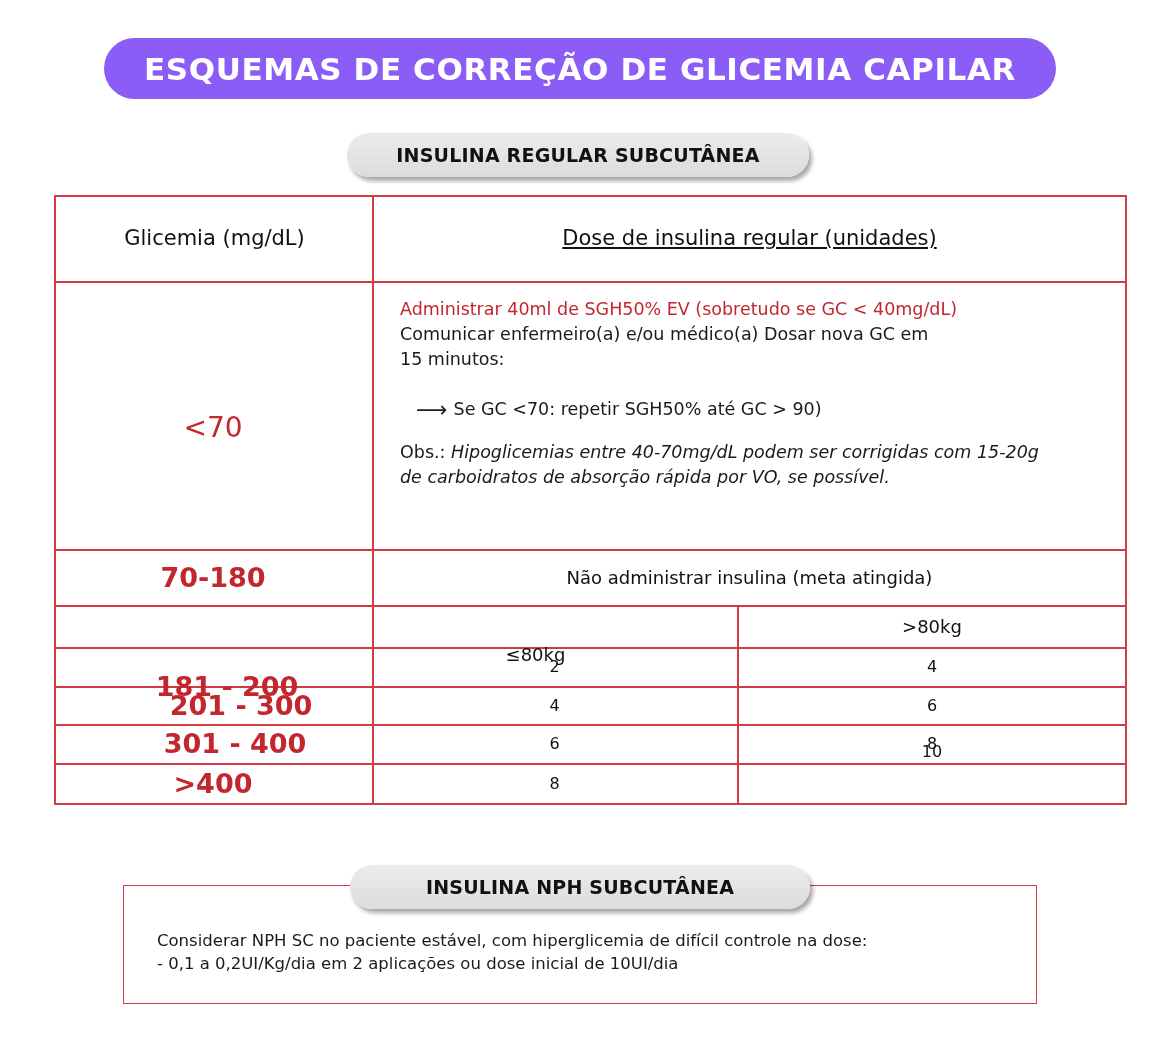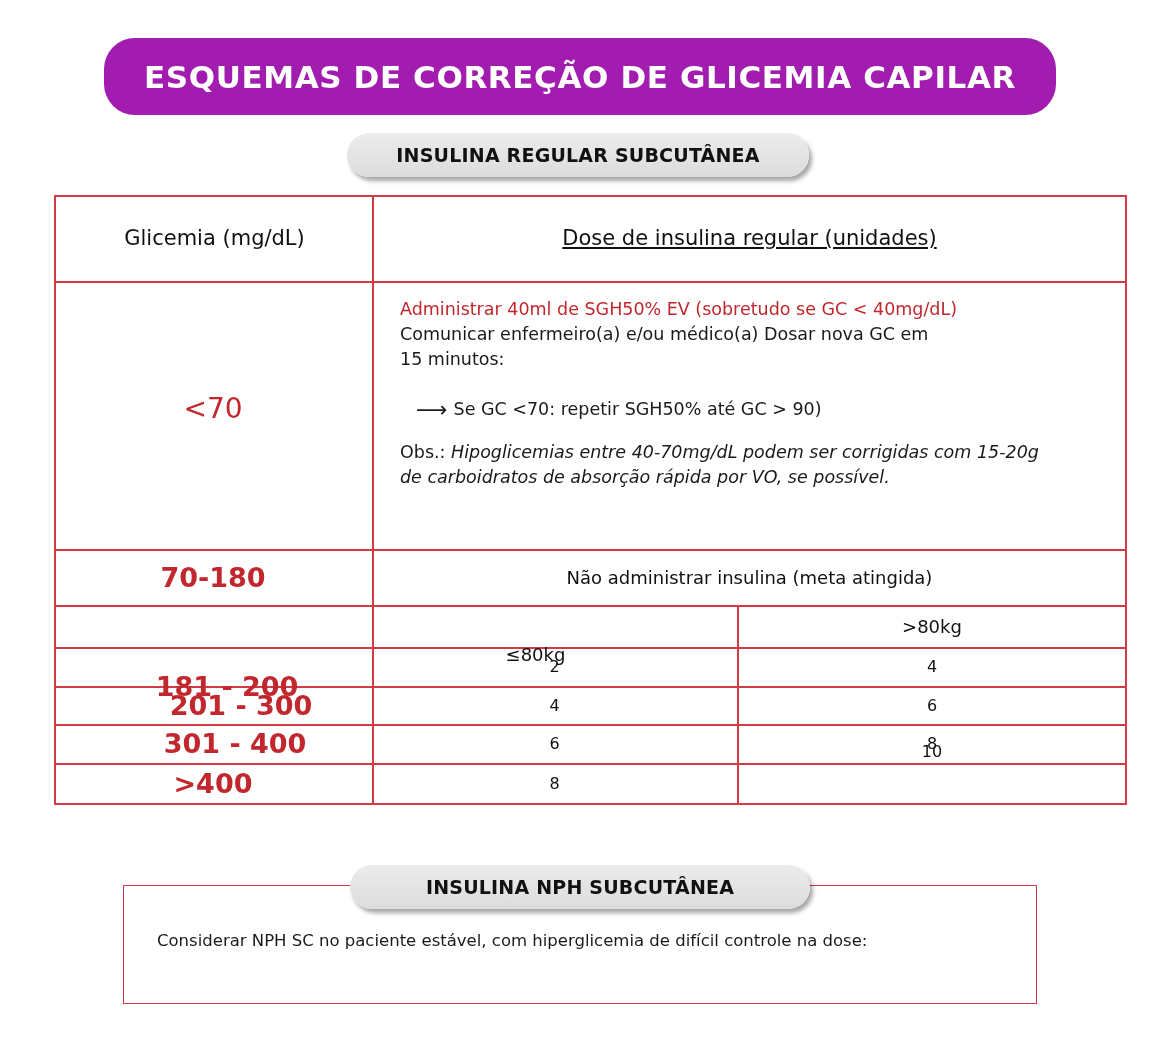--- a/index.html
+++ b/index.html
@@ -1,21 +1,21 @@
 <!DOCTYPE html>
 <html><head>
 <meta charset="utf-8">
 <style>
   * { box-sizing: border-box; margin: 0; padding: 0; }
   html, body { width: 1160px; height: 1049px; background: #ffffff; overflow: hidden; }
   body { position: relative; font-family: "Liberation Sans", "DejaVu Sans", sans-serif; color: #1a1a1a; }
 
   .main-banner {
-    position: absolute; left: 104px; top: 38px; width: 952px; height: 77px;
-    background: #a21caf; border-radius: 31px;
+    position: absolute; left: 104px; top: 38px; width: 952px; height: 61px;
+    background: #8b5cf6; border-radius: 31px;
     display: flex; align-items: center; justify-content: center;
   }
   .main-banner span {
     color: #ffffff; font-weight: bold; font-size: 31px; letter-spacing: 0.6px;
     font-family: "DejaVu Sans", sans-serif;
   }
 
   .pill {
     position: absolute; height: 44px; border-radius: 22px;
     background: linear-gradient(#ececec, #dcdcdc);
@@ -86,21 +86,21 @@
   <div class="line-h" style="left:0;top:608px;width:1073px;height:2px;"></div>
 
   <div class="line-v" style="left:0;top:0;height:610px;"></div>
   <div class="line-v" style="left:318px;top:0;height:610px;"></div>
   <div class="line-v" style="left:683px;top:410px;height:200px;"></div>
   <div class="line-v" style="left:1071px;top:0;height:610px;"></div>
 
   <div class="cell hdr" style="left:0;top:0;width:321px;height:86px;">Glicemia (mg/dL)</div>
   <div class="cell hdr" style="left:318px;top:0;width:755px;height:86px;text-decoration:underline;">Dose de insulina regular (unidades)</div>
 
-  <div class="cell range" style="left:0;top:79px;width:318px;height:268px;font-weight:normal;font-size:28px;text-align:center;">&lt;70</div>
+  <div class="cell range" style="left:0;top:98px;width:318px;height:268px;font-weight:normal;font-size:28px;text-align:center;">&lt;70</div>
 
   <div class="cell range" style="left:0;top:354px;width:318px;height:56px;">70-180</div>
   <div class="cell sub" style="left:318px;top:354px;width:755px;height:56px;">Não administrar insulina (meta atingida)</div>
 
   <div class="cell sub" style="left:318px;top:410px;width:327px;height:42px;margin-top:28px;">≤80kg</div>
   <div class="cell sub" style="left:683px;top:410px;width:390px;height:42px;">&gt;80kg</div>
 
   <div class="cell range" style="left:0;top:472px;width:346px;height:39px;">181 - 200</div>
   <div class="cell val" style="left:318px;top:452px;width:365px;height:39px;">2</div>
   <div class="cell val" style="left:683px;top:452px;width:390px;height:39px;">4</div>
@@ -130,13 +130,14 @@
     <span>Obs.: </span><i>Hipoglicemias entre 40-70mg/dL podem ser corrigidas com 15-20g de carboidratos de absorção rápida por VO, se possível.</i>
   </div>
 </div>
 
 <div class="nph-box"></div>
 <div class="pill pill-nph">
   <span>INSULINA NPH SUBCUTÂNEA</span>
 </div>
 <div class="nph-text">
   <div>Considerar NPH SC no paciente estável, com hiperglicemia de difícil controle na dose:</div>
+  <div>- 0,1 a 0,2UI/Kg/dia em 2 aplicações ou dose inicial de 10UI/dia</div>
 </div>
 
 </body></html>

